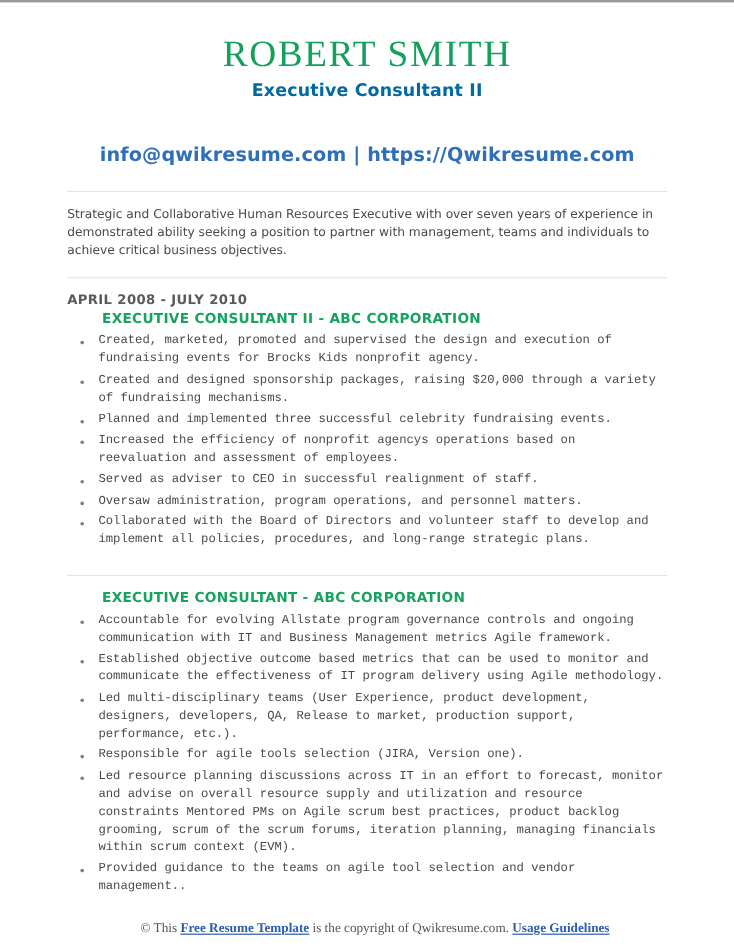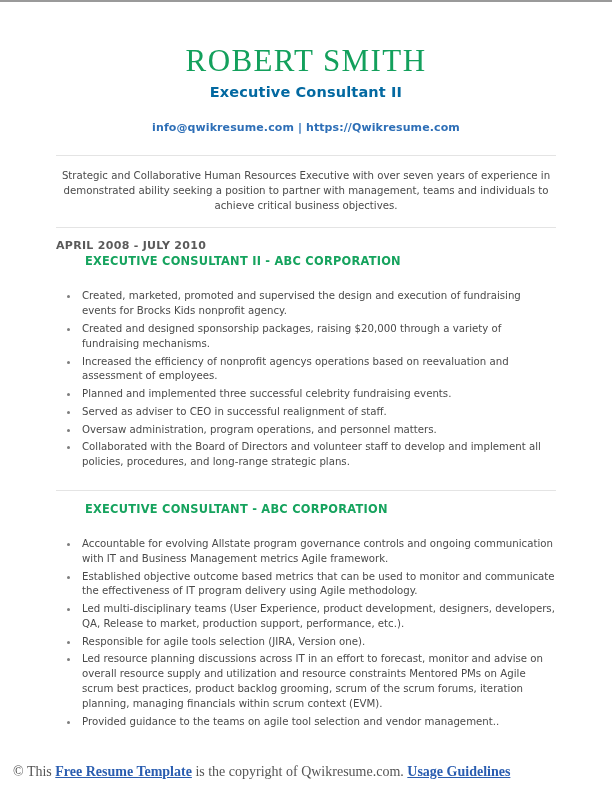--- a/index.html
+++ b/index.html
@@ -18,21 +18,21 @@
   }
   .page {
     width: 612px;
     height: 792px;
     box-sizing: border-box;
     border-top: 2px solid #9a9a9a;
     background: #ffffff;
     position: relative;
   }
   .content {
-    padding: 16px 56px;
+    padding: 0 56px;
     box-sizing: border-box;
   }
 
   
   .hdr {
     text-align: center;
     padding-top: 26px;
   }
   .hdr-name {
     font-family: "Liberation Serif", serif;
@@ -44,22 +44,22 @@
     margin: 0;
   }
   .hdr-title {
     font-size: 14.5px;
     font-weight: bold;
     color: #0369a1;
     letter-spacing: 0.15px;
     margin-top: 7px;
   }
   .hdr-contact {
-    margin-top: 21px;
-    font-size: 11px;
+    margin-top: 35px;
+    font-size: 16px;
     font-weight: bold;
     color: #2e6fb7;
     letter-spacing: 0.1px;
   }
 
   
   .rule {
     height: 1px;
     background: #e4e4e4;
     margin: 0;
@@ -67,43 +67,44 @@
   }
   .rule-summary-top { margin-top: 21px; }
   .rule-exp  { margin-top: 13px; }
 
   
   .summary {
     margin-top: 13px;
     font-size: 10.2px;
     line-height: 1.47;
     color: #4a4a4a;
-    text-align: center;
+    text-align: left;
   }
 
   
   .exp-block { margin-top: 11px; }
   .exp-dates {
     font-size: 11px;
     font-weight: bold;
     color: #5a5a5a;
     letter-spacing: 0.3px;
   }
   .exp-role {
     font-size: 11.4px;
     font-weight: bold;
     color: #16a35e;
     letter-spacing: 0.25px;
     margin-top: 2px;
     margin-left: 29px;
   }
   ul.bullets {
     list-style: none;
-    margin: 21px 0 0 0;
+    margin: 6px 0 0 0;
     padding: 0;
+    font-family: Liberation Mono, monospace;
   }
   ul.bullets > li {
     position: relative;
     padding-left: 26px;
     margin-bottom: 3px;
     font-size: 10.2px;
     line-height: 1.45;
     color: #4a4a4a;
   }
   ul.bullets > li::before {
@@ -118,23 +119,23 @@
   }
 
   .spacer-between { height: 17px; }
 
   
   .footer {
     position: absolute;
     left: 13px;
     right: 0;
     bottom: 12px;
-    text-align: left;
+    text-align: center;
     font-family: "Liberation Serif", serif;
-    font-size: 14px;
+    font-size: 11px;
     color: #555555;
   }
   .footer a, .footer .lnk {
     color: #2a5db0;
     text-decoration: underline;
     font-weight: bold;
   }
 </style>
 </head>
 <body>
@@ -153,22 +154,22 @@
     <div class="summary">Strategic and Collaborative Human Resources Executive with over seven years of experience in demonstrated ability seeking a position to partner with management, teams and individuals to achieve critical business objectives.</div>
 
     <hr class="rule rule-exp">
 
     <div class="exp-block">
       <div class="exp-dates">APRIL 2008 - JULY 2010</div>
       <div class="exp-role">EXECUTIVE CONSULTANT II - ABC CORPORATION</div>
       <ul class="bullets">
         <li>Created, marketed, promoted and supervised the design and execution of fundraising events for Brocks Kids nonprofit agency.</li>
         <li>Created and designed sponsorship packages, raising $20,000 through a variety of fundraising mechanisms.</li>
+        <li>Planned and implemented three successful celebrity fundraising events.</li>
         <li>Increased the efficiency of nonprofit agencys operations based on reevaluation and assessment of employees.</li>
-        <li>Planned and implemented three successful celebrity fundraising events.</li>
         <li>Served as adviser to CEO in successful realignment of staff.</li>
         <li>Oversaw administration, program operations, and personnel matters.</li>
         <li>Collaborated with the Board of Directors and volunteer staff to develop and implement all policies, procedures, and long-range strategic plans.</li>
       </ul>
     </div>
 
     <div class="spacer-between"></div>
     <hr class="rule">
 
     <div class="exp-block">

